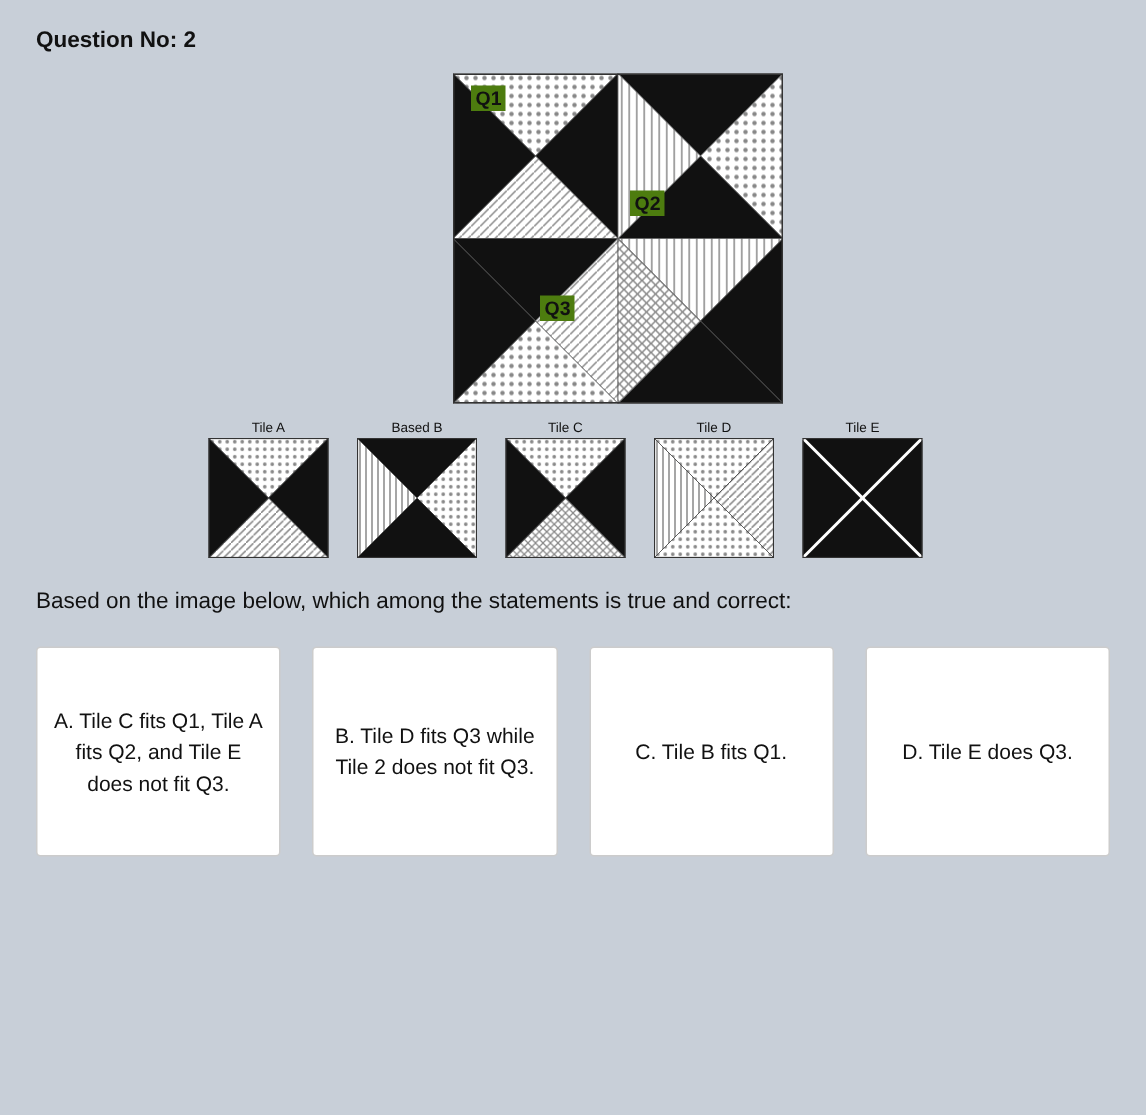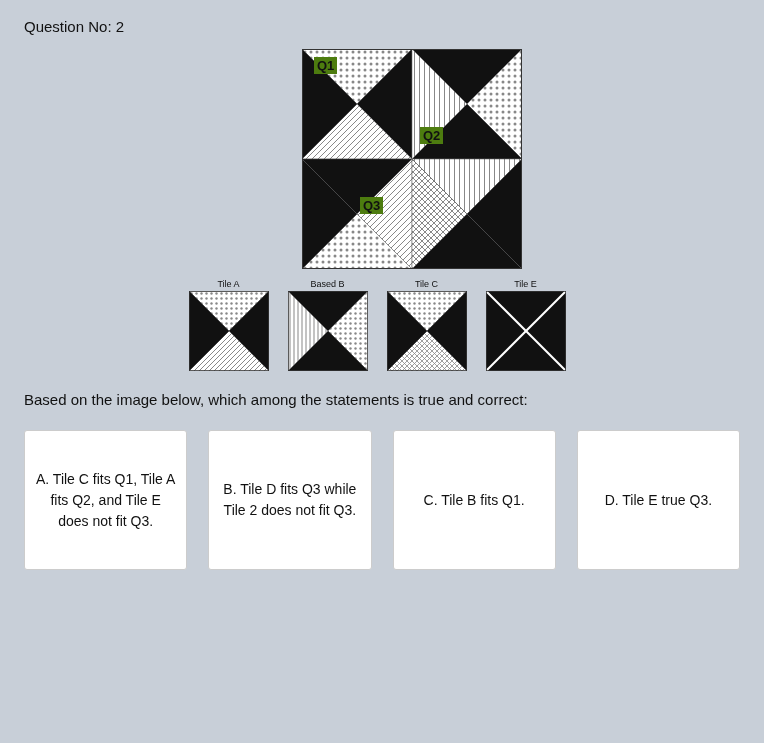--- a/index.html
+++ b/index.html
@@ -5,21 +5,21 @@
     * { box-sizing: border-box; margin: 0; padding: 0; }
     body {
       background: #c8cfd8;
       font-family: Arial, sans-serif;
       width: 764px;
       min-height: 743px;
       padding: 18px 24px;
     }
     .question-label {
       font-size: 15px;
-      font-weight: 400;
+      font-weight: 700;
       color: #111;
       margin-bottom: 14px;
     }
     .image-area {
       display: flex;
       flex-direction: column;
       align-items: center;
       margin-bottom: 18px;
     }
     .q-label {
@@ -216,20 +216,30 @@
           </pattern>
         </defs>
         <polygon points="0,0 80,0 40,40" fill="url(#tdots)" stroke="#444" stroke-width="0.5"></polygon>
         <polygon points="80,0 80,80 40,40" fill="#111" stroke="#444" stroke-width="0.5"></polygon>
         <polygon points="80,80 0,80 40,40" fill="url(#tcross)" stroke="#444" stroke-width="0.5"></polygon>
         <polygon points="0,80 0,0 40,40" fill="#111" stroke="#444" stroke-width="0.5"></polygon>
         <rect x="0" y="0" width="80" height="80" fill="none" stroke="#333" stroke-width="1.5"></rect>
       </svg>
     </div>
 
+    <div class="tile-container">
+      <div class="tile-label">Tile D</div>
+      <svg class="tile-svg" viewBox="0 0 80 80">
+        <polygon points="0,0 80,0 40,40" fill="url(#tdots)" stroke="#444" stroke-width="0.5"></polygon>
+        <polygon points="80,0 80,80 40,40" fill="url(#tdiag)" stroke="#444" stroke-width="0.5"></polygon>
+        <polygon points="80,80 0,80 40,40" fill="url(#tdots)" stroke="#444" stroke-width="0.5"></polygon>
+        <polygon points="0,80 0,0 40,40" fill="url(#tvert)" stroke="#444" stroke-width="0.5"></polygon>
+        <rect x="0" y="0" width="80" height="80" fill="none" stroke="#333" stroke-width="1.5"></rect>
+      </svg>
+    </div>
 
     <div class="tile-container">
       <div class="tile-label">Tile E</div>
       <svg class="tile-svg" viewBox="0 0 80 80">
         <polygon points="0,0 80,0 40,40" fill="#111" stroke="#444" stroke-width="0.5"></polygon>
         <polygon points="80,0 80,80 40,40" fill="#111" stroke="#444" stroke-width="0.5"></polygon>
         <polygon points="80,80 0,80 40,40" fill="#111" stroke="#444" stroke-width="0.5"></polygon>
         <polygon points="0,80 0,0 40,40" fill="#111" stroke="#444" stroke-width="0.5"></polygon>
 
         <line x1="0" y1="0" x2="80" y2="80" stroke="white" stroke-width="2"></line>
@@ -246,15 +256,15 @@
   <div class="option-card">
     <span>A. Tile C fits Q1, Tile A fits Q2, and Tile E does not fit Q3.</span>
   </div>
   <div class="option-card">
     <span>B. Tile D fits Q3 while Tile 2 does not fit Q3.</span>
   </div>
   <div class="option-card">
     <span>C. Tile B fits Q1.</span>
   </div>
   <div class="option-card">
-    <span>D. Tile E true Q3.</span>
+    <span>D. Tile E does Q3.</span>
   </div>
 </div>
 
 </body></html>

